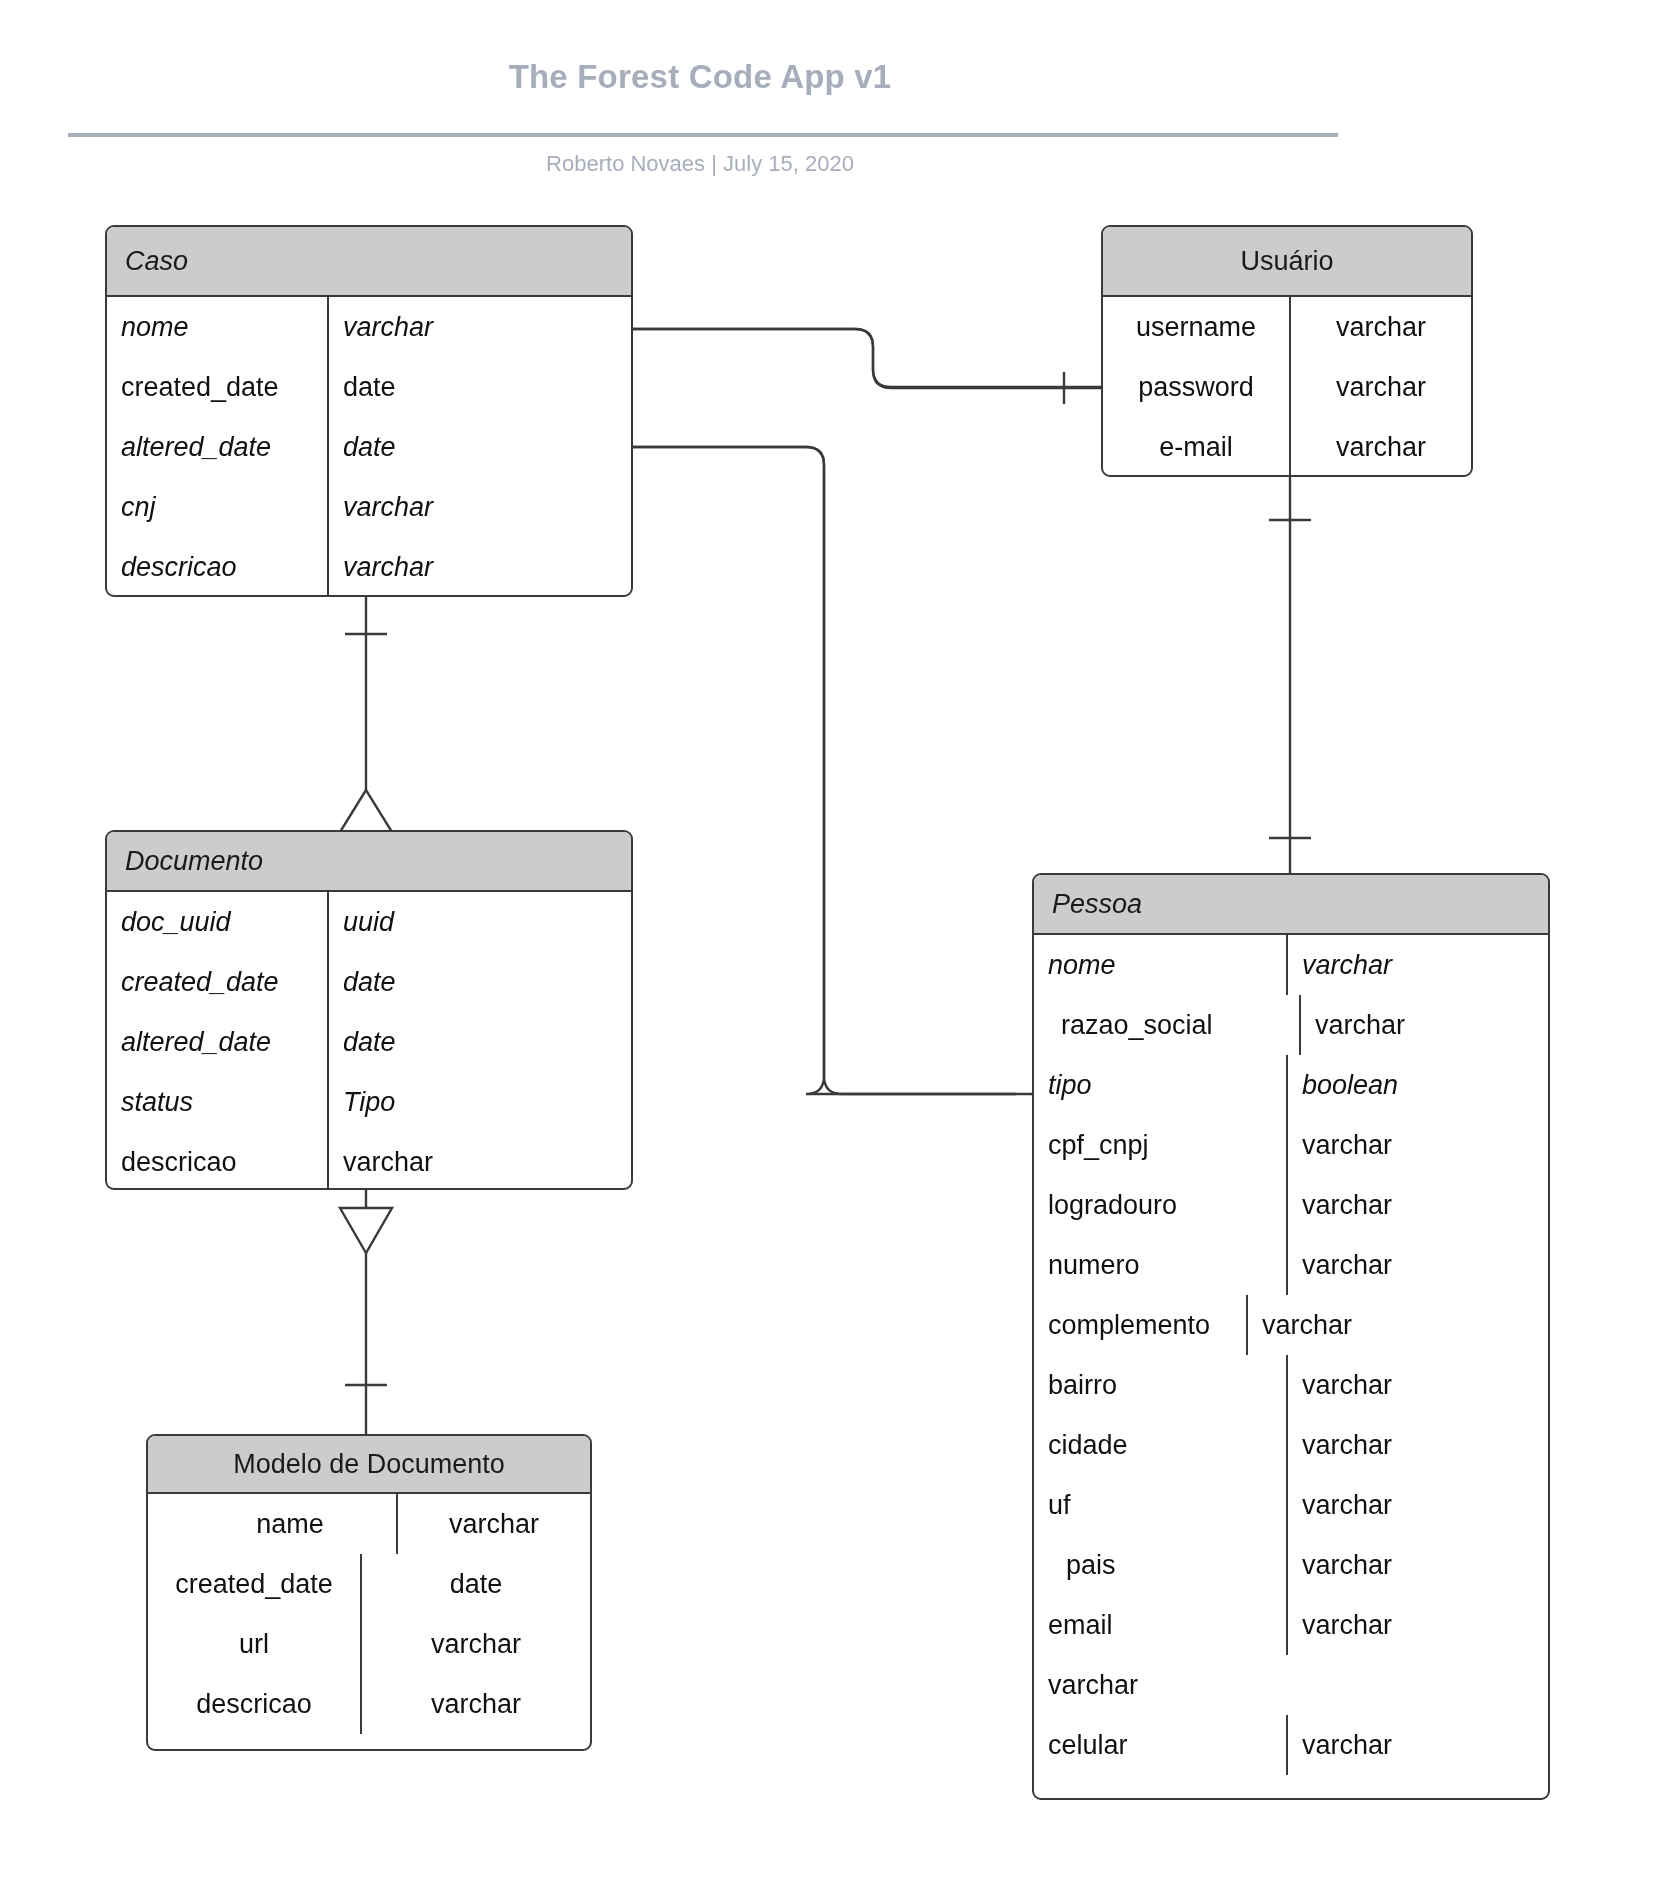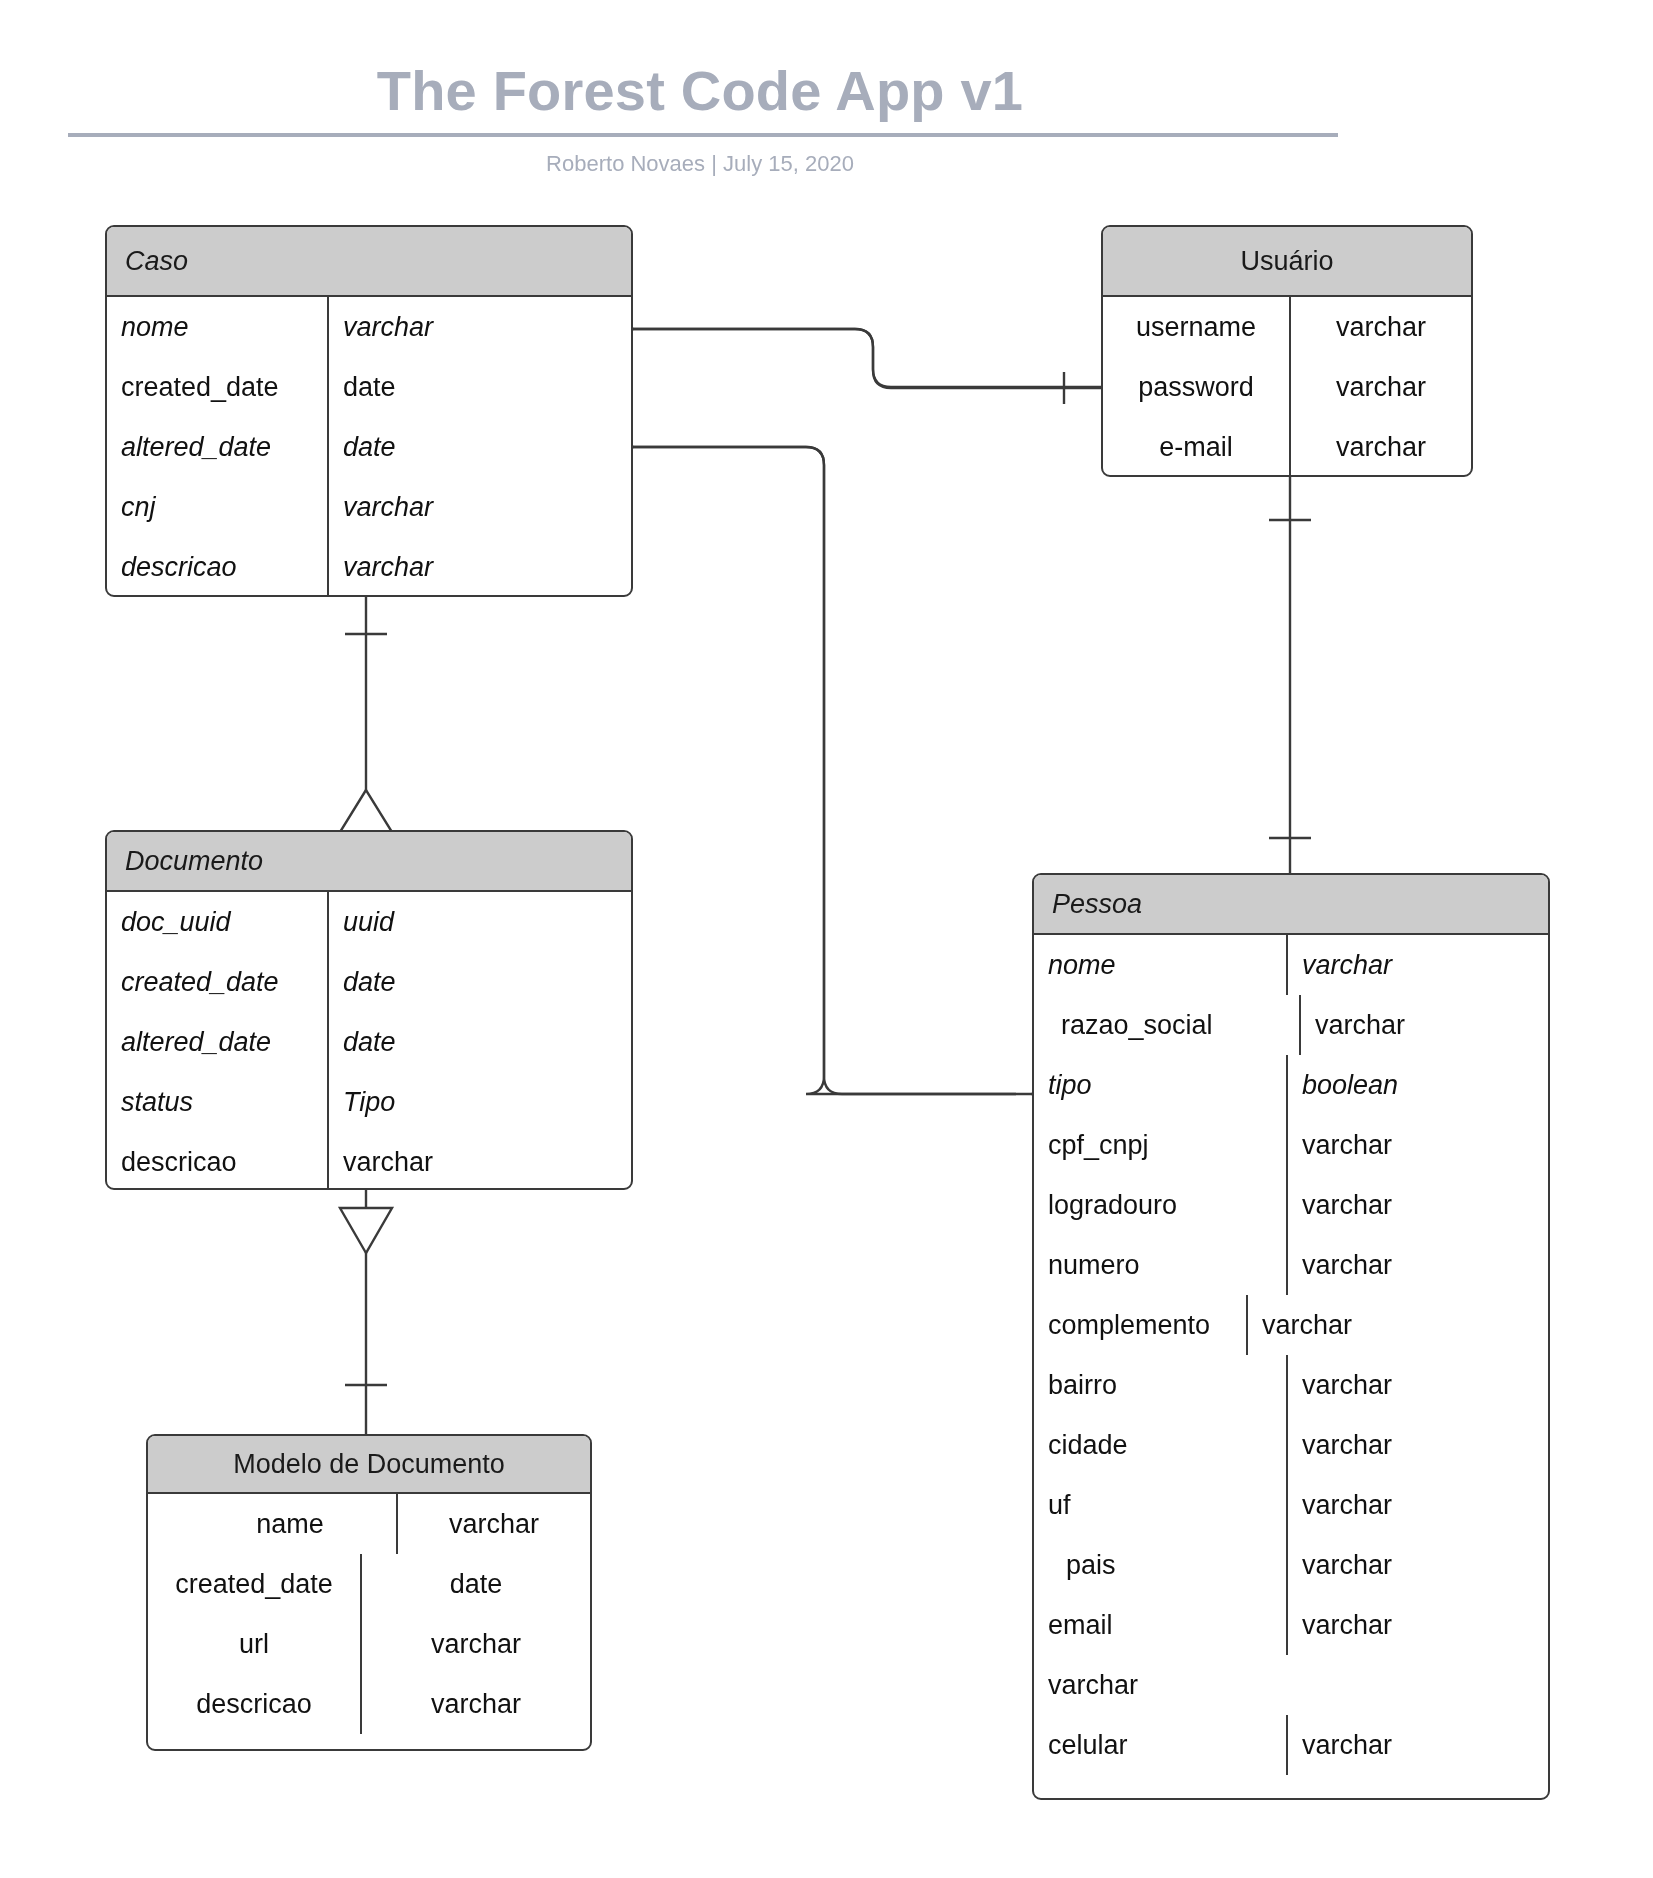--- a/index.html
+++ b/index.html
@@ -22,21 +22,21 @@
     top: 0;
     width: 1653px;
     height: 185px;
   }
   #page-title {
     position: absolute;
     left: 0;
     top: 58px;
     width: 1400px;
     text-align: center;
-    font-size: 56px;
+    font-size: 33px;
     font-weight: bold;
     color: #a7adbb;
     letter-spacing: 0.2px;
   }
   #title-rule {
     position: absolute;
     left: 68px;
     top: 133px;
     width: 1270px;
     height: 4px;

